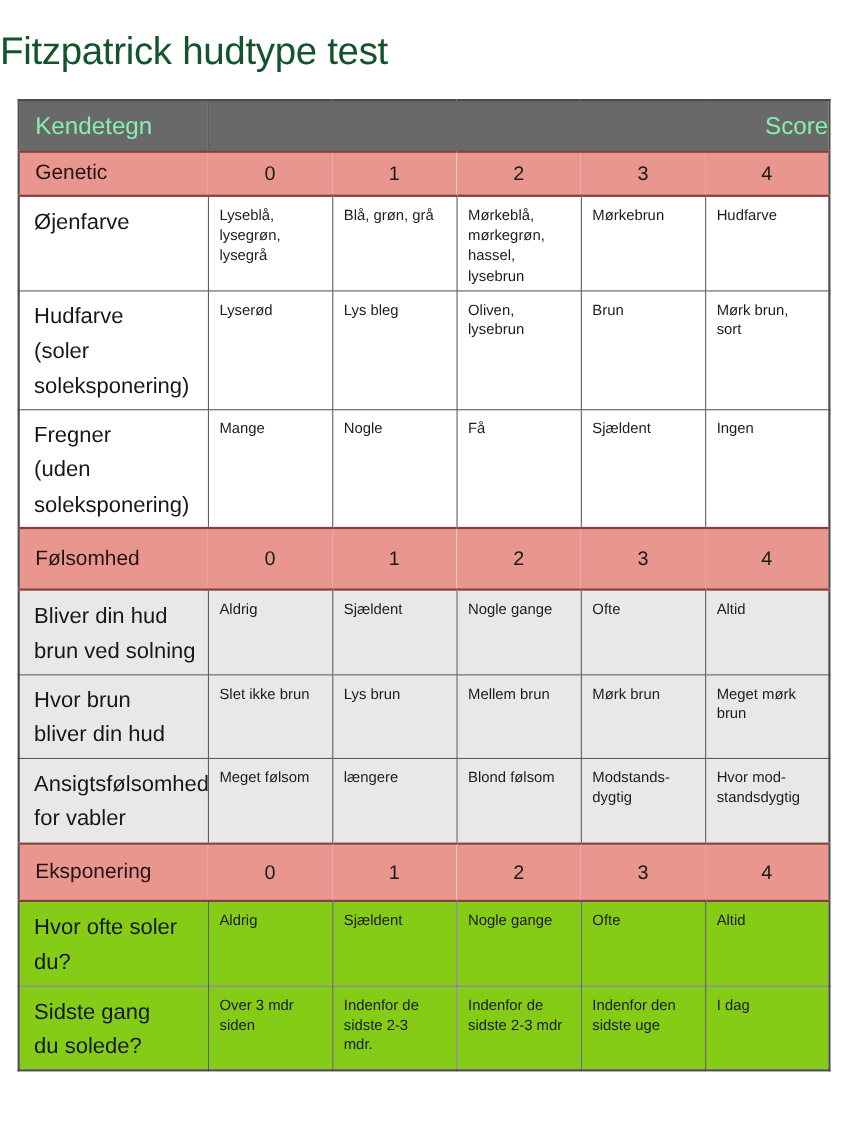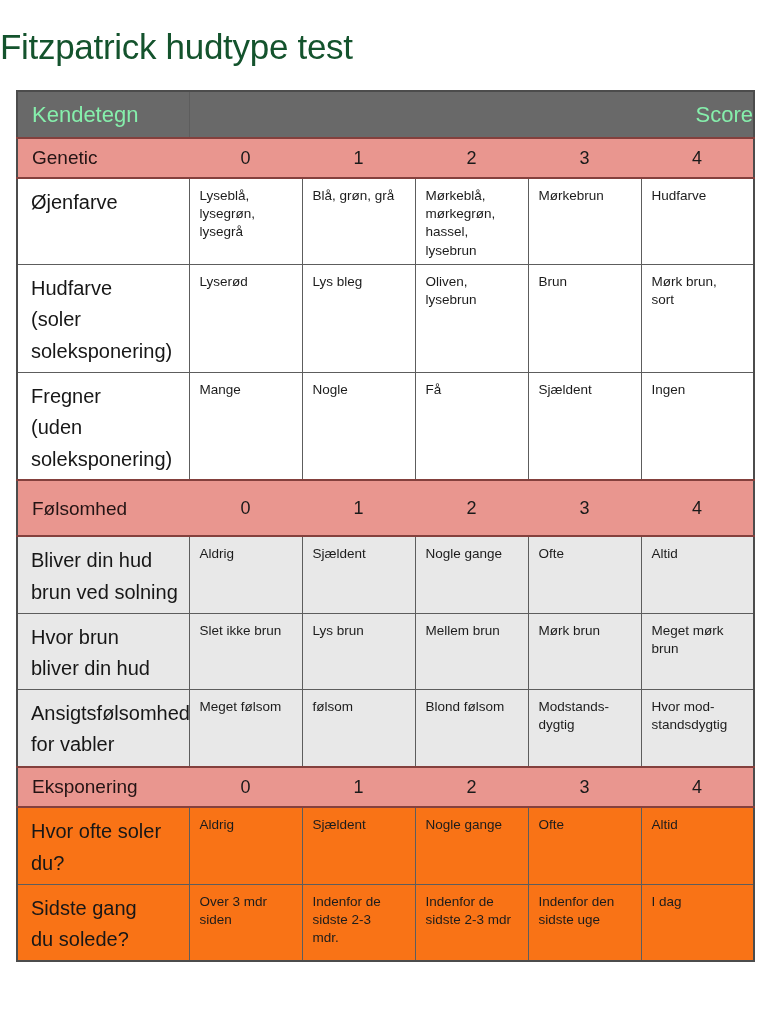--- a/index.html
+++ b/index.html
@@ -78,21 +78,21 @@
   td.row-label {
     font-size: 20px;
     line-height: 1.58;
     padding: 8px 6px 4px 13px;
     color: #171717;
   }
 
   
   tr.bg-white td  { background: #ffffff; }
   tr.bg-light td  { background: #e8e8e8; }
-  tr.bg-gray td   { background: #f97316; }
+  tr.bg-gray td   { background: #84cc16; }
 </style>
 </head>
 <body>
 
 <div class="page">
 
   <h1 class="title">Fitzpatrick hudtype test</h1>
 
   <table class="fitz">
     <colgroup>
@@ -185,29 +185,29 @@
       <td>Mellem brun</td>
       <td>Mørk brun</td>
       <td>Meget mørk
 brun</td>
     </tr>
 
     <tr class="bg-light" style="height:78px">
       <td class="row-label">Ansigtsfølsomhed
 for vabler</td>
       <td>Meget følsom</td>
-      <td>følsom</td>
+      <td>længere</td>
       <td>Blond følsom</td>
       <td>Modstands-
 dygtig</td>
       <td>Hvor mod-
 standsdygtig</td>
     </tr>
 
-    <tr class="section" style="height:40px">
+    <tr class="section" style="height:52px">
       <td class="sec-label">Eksponering</td>
       <td class="sec-num">0</td>
       <td class="sec-num">1</td>
       <td class="sec-num">2</td>
       <td class="sec-num">3</td>
       <td class="sec-num">4</td>
     </tr>
 
     <tr class="bg-gray" style="height:75px">
       <td class="row-label">Hvor ofte soler

